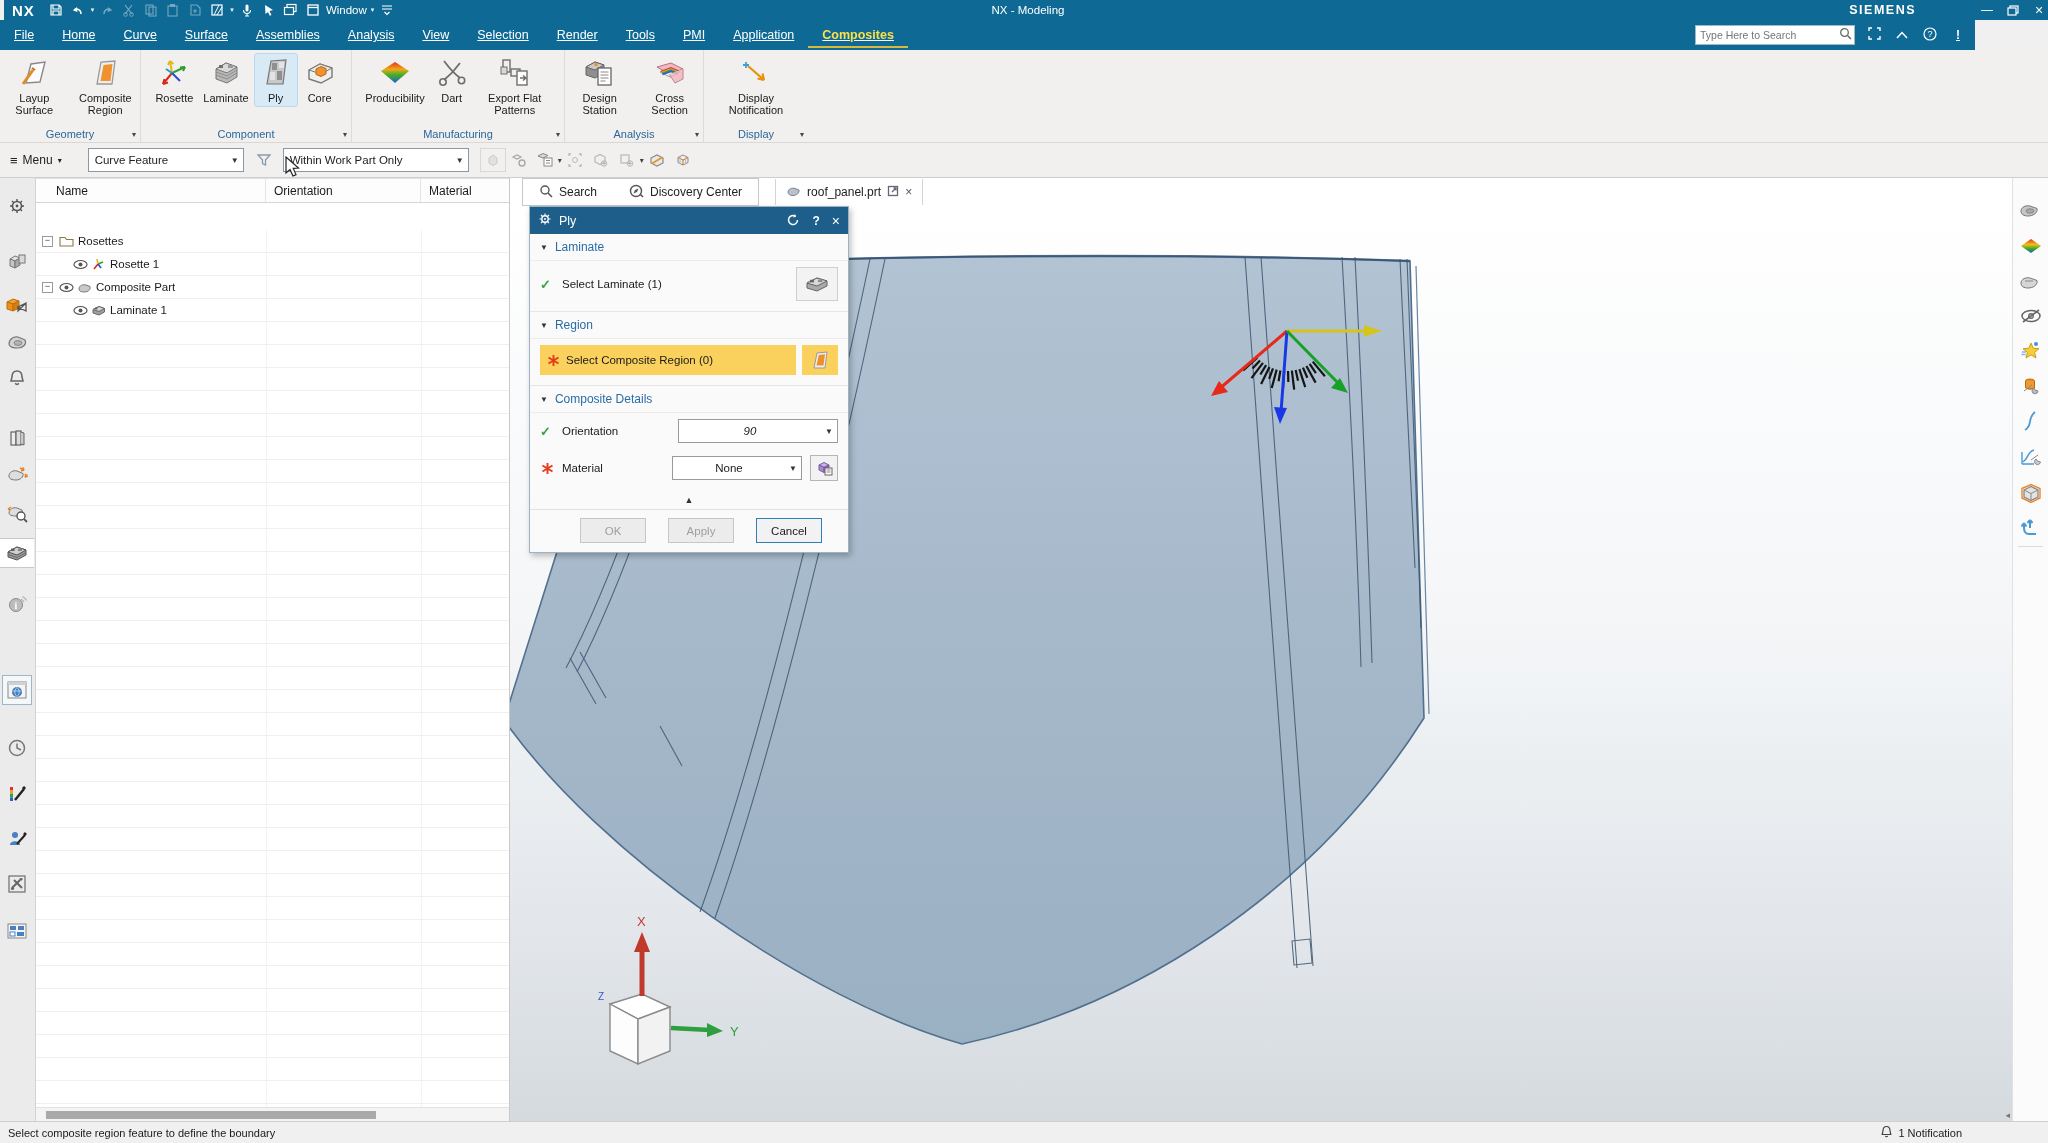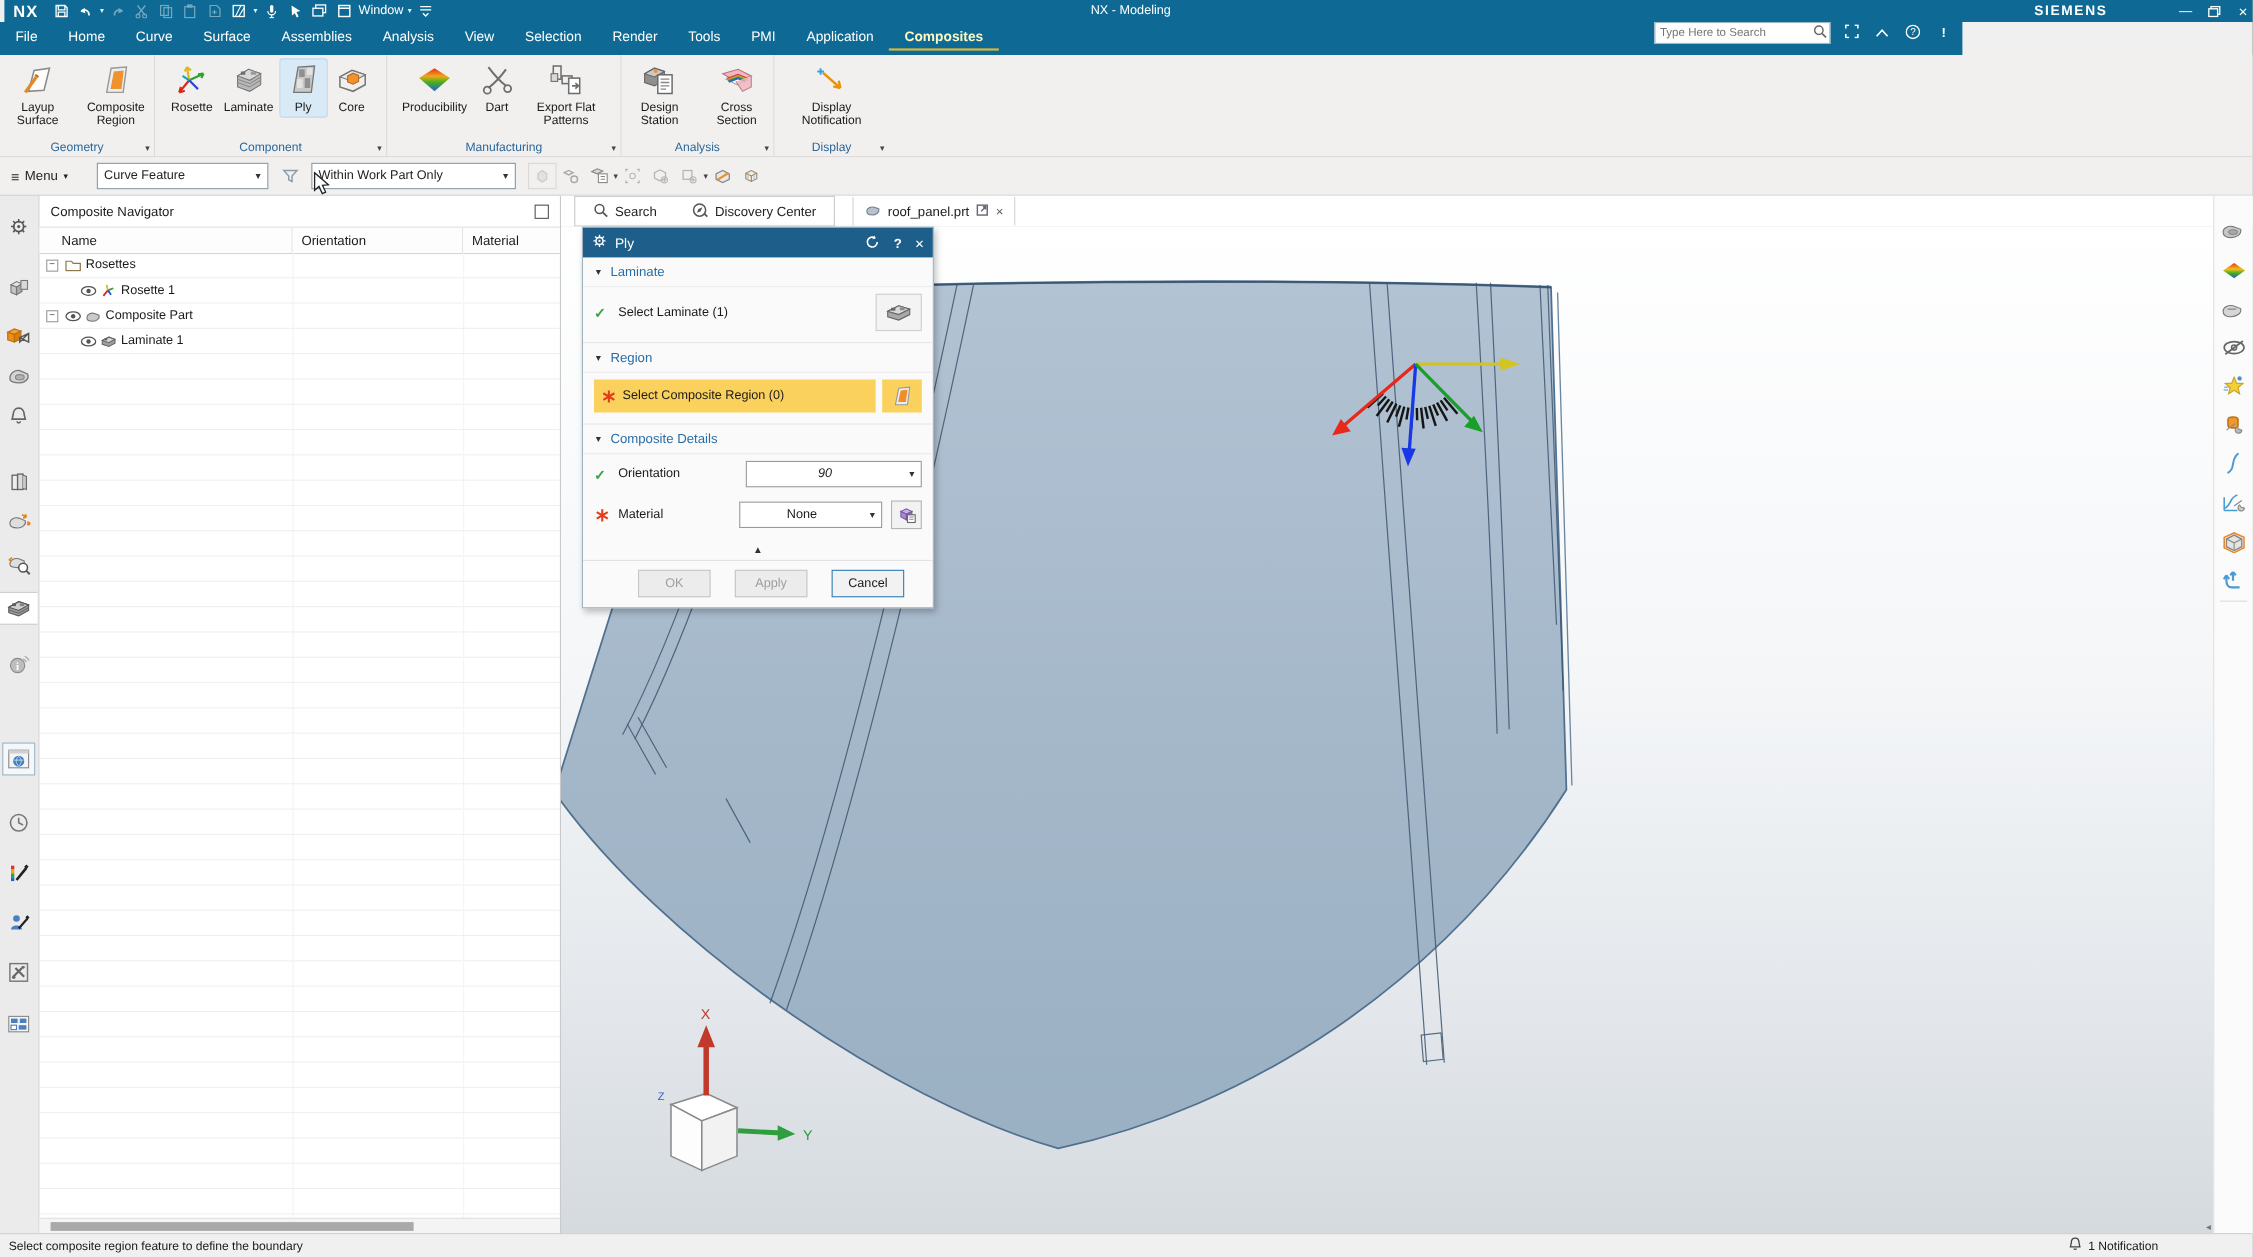--- a/index.html
+++ b/index.html
@@ -12,24 +12,24 @@
   .nxlogo{font-weight:bold;font-size:15px;letter-spacing:1px;margin:0 10px 0 8px;}
   .tbi{width:20px;height:16px;display:flex;align-items:center;justify-content:center;margin:0 1px;}
   .tbi svg{display:block}
   .dim{opacity:.42}
   .tb-caret{font-size:7px;margin:0 2px;opacity:.9}
   .tb-title{position:absolute;left:0;right:0;text-align:center;font-size:11.5px;pointer-events:none;}
   .tb-right{margin-left:auto;display:flex;align-items:center;z-index:2;}
   .brand{font-weight:bold;font-size:12.5px;letter-spacing:1.5px;margin-right:58px;}
   .winbtn{width:26px;height:18px;display:flex;align-items:center;justify-content:center;font-size:12px;}
   
-  .menubar{position:absolute;left:0;top:20px;width:1784px;height:30px;background:#0e6a94;
-           display:flex;align-items:flex-start;color:#fff;font-size:12.5px;}
+  .menubar{position:absolute;left:0;top:20px;width:1975px;height:30px;background:#0e6a94;
+           display:flex;align-items:center;color:#fff;font-size:12.5px;text-decoration:underline;}
   .menu-item{padding:6px 14px;cursor:default;}
-  .menu-item.active{color:#fef9c3;border-bottom:2px solid #d9b93c;padding-bottom:4px;font-weight:bold;}
+  .menu-item.active{color:#fde047;border-bottom:2px solid #d9b93c;padding-bottom:4px;font-weight:bold;}
   .mb-right{margin-left:auto;display:flex;align-items:center;margin-right:8px;gap:10px;}
   .searchbox{width:158px;height:18px;background:#fff;border:1px solid #9fb8c6;display:flex;align-items:center;}
   .searchbox input{border:0;outline:0;flex:1;font-size:10.5px;padding:0 4px;color:#555;
                    font-family:"Liberation Sans",sans-serif;background:transparent;}
   .mbi{color:#fff;font-size:12px;width:18px;text-align:center;}
   
   .ribbon{position:absolute;left:0;top:50px;width:2048px;height:92px;background:#f1f0ef;
           border-bottom:1px solid #d9d8d7;display:flex;}
   .rgroup{position:relative;height:100%;border-right:1px solid #dddcdb;display:flex;flex-direction:column;}
   .rbuttons{flex:1;display:flex;align-items:flex-start;justify-content:center;padding-top:4px;gap:2px;}
@@ -644,24 +644,20 @@
             <rect x="2" y="2" width="18" height="14" fill="#f4f4f4" stroke="#888"></rect>
             <rect x="4" y="4" width="6" height="4" fill="#4a7fc0"></rect>
             <rect x="12" y="4" width="6" height="4" fill="#4a7fc0"></rect>
             <rect x="4" y="10" width="5" height="4" fill="#fff" stroke="#4a7fc0"></rect>
             <rect x="11" y="10" width="7" height="4" fill="#4a7fc0"></rect>
           </svg>
         </span>
     </div>
 
     <div class="navigator">
-      <div class="nav-title">
-        <span>Composite Navigator</span>
-        <span class="nav-dock"></span>
-      </div>
       <div class="nav-cols">
         <span class="ncol c1">Name</span>
         <span class="ncol c2">Orientation</span>
         <span class="ncol c3">Material</span>
       </div>
       <div class="nrows">
         <div class="nrow">
           <span class="expander">−</span>
           <span class="icon16">
               <svg width="15" height="12">

